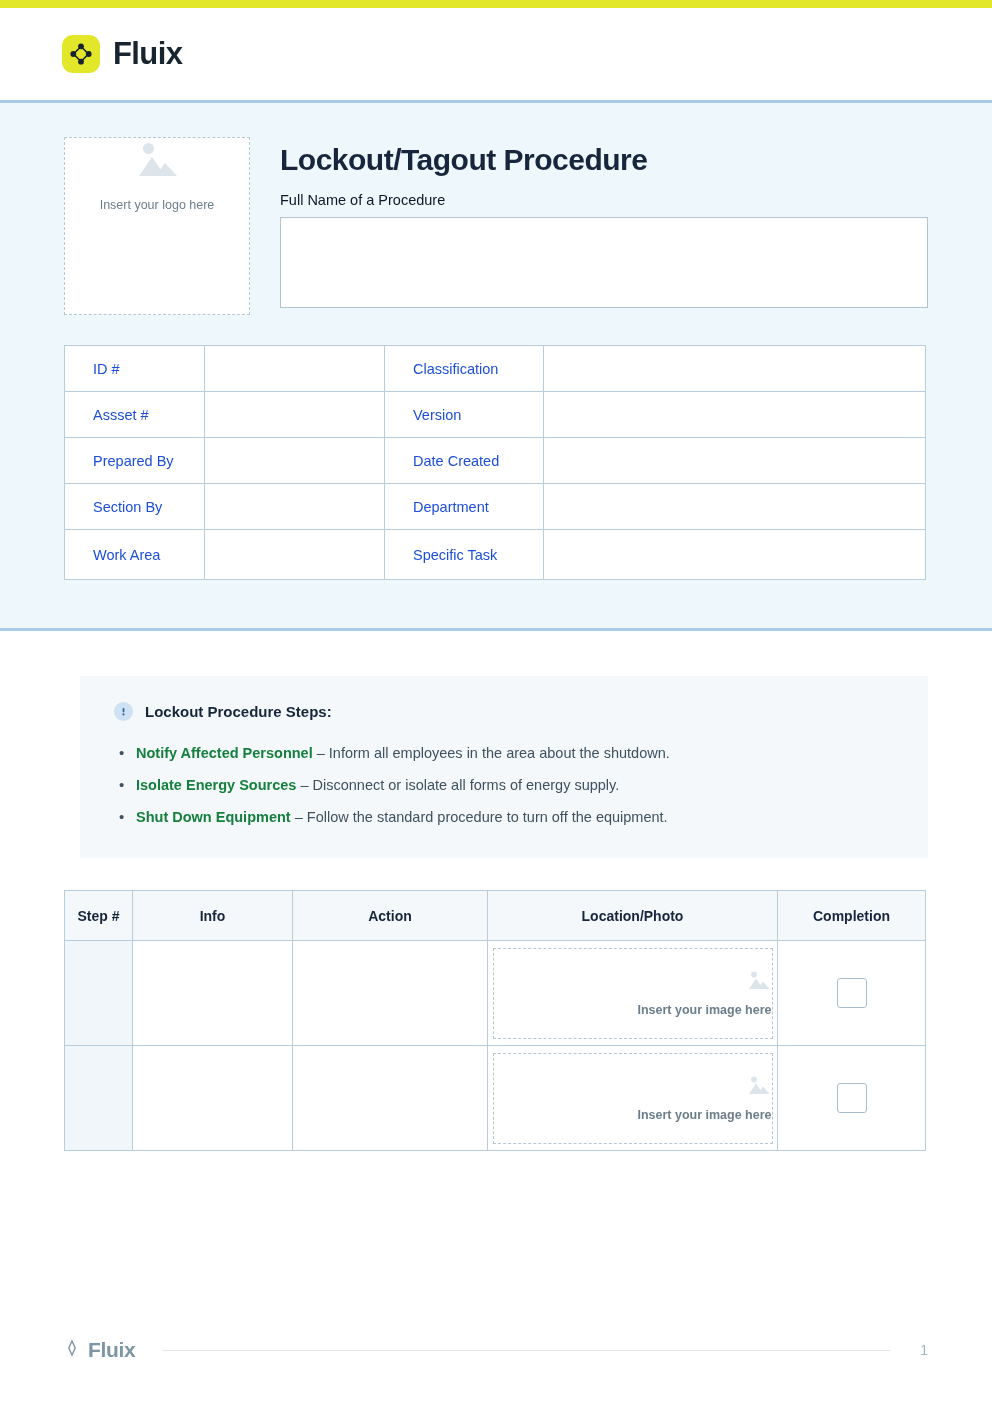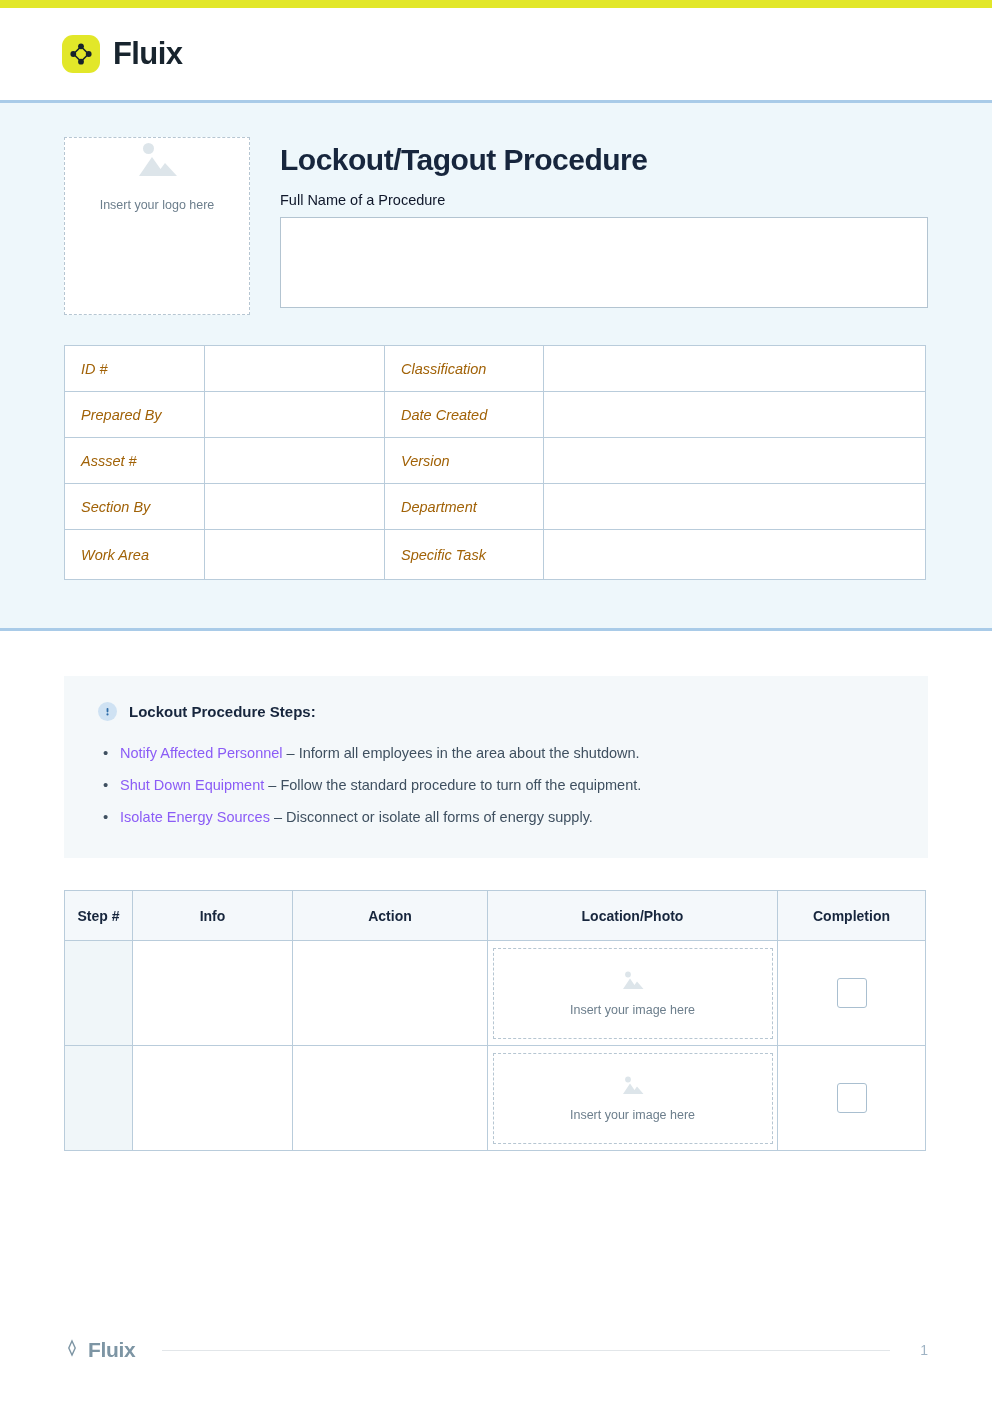--- a/index.html
+++ b/index.html
@@ -72,34 +72,33 @@
   .meta-table {
     margin-top: 30px;
     width: 861px;
     border-collapse: collapse;
     table-layout: fixed;
     background: #ffffff;
   }
   .meta-table td {
     border: 1px solid #b9ccdb;
     height: 46px;
-    padding: 0 16px;
+    padding: 0 28px;
     font-size: 14.5px;
-    color: #a16207;
-    background: #ffffff;
-    font-style: italic;
+    color: #1d4ed8;
+    background: #ffffff;
   }
   .meta-table td.k { width: 140px; }
   .meta-table td.v { width: 180px; }
   .meta-table td.k2 { width: 159px; }
   .meta-table td.v2 { width: 382px; }
   .meta-table tr:last-child td { height: 50px; }
 
   
-  .body-area { padding: 45px 64px 0 64px; }
+  .body-area { padding: 45px 64px 0 64px; margin-left: 16px; }
   .callout {
     background: #f4f8fa;
     padding: 26px 34px 30px 34px;
   }
   .callout-head { display: flex; align-items: center; gap: 12px; margin-bottom: 22px; }
   .info-badge {
     width: 19px; height: 19px; border-radius: 50%;
     background: #cfe2f3; flex: 0 0 19px;
     display:flex; align-items:center; justify-content:center;
   }
@@ -111,21 +110,21 @@
     font-size: 14.5px; color: #3f5060;
     line-height: 1.45;
     margin-bottom: 11px;
   }
   .callout li:last-child { margin-bottom: 0; }
   .callout li::before {
     content: "\2022";
     position: absolute; left: 5px; top: -1px;
     color: #3f5060; font-size: 15px;
   }
-  .callout li b { color: #8b5cf6; font-weight: normal; }
+  .callout li b { color: #15803d; font-weight: bold; }
 
   
   .section-band {
     margin-top: 44px;
     background: #eef7fb;
     border-top: 3px solid #a9cbe8;
     border-bottom: 3px solid #a9cbe8;
     padding: 14px 64px;
   }
   .section-band h2 {
@@ -160,22 +159,23 @@
   th.c-action, td.c-action { width: 195px; }
   th.c-loc, td.c-loc { width: 290px; }
   th.c-done, td.c-done { width: 148px; }
 
   .img-drop {
     margin: 0 auto;
     width: 280px; height: 91px;
     border: 1px dashed #b6c6d2;
     background: #ffffff;
     display: flex; flex-direction: column;
-    align-items: center; justify-content: center;
+    align-items: flex-end; justify-content: center;
     gap: 6px;
+    font-weight: bold;
   }
   .img-drop .ph-label { font-size: 12.5px; color: #6c7e8c; }
 
   .checkbox {
     width: 30px; height: 30px; margin: 0 auto;
     border: 1px solid #a9bfd0;
     border-radius: 3px;
     background: #ffffff;
   }
 
@@ -239,29 +239,29 @@
 
     <table class="meta-table">
       <tbody>
         <tr>
           <td class="k">ID #</td>
           <td class="v"></td>
           <td class="k2">Classification</td>
           <td class="v2"></td>
         </tr>
         <tr>
+          <td class="k">Assset #</td>
+          <td class="v"></td>
+          <td class="k2">Version</td>
+          <td class="v2"></td>
+        </tr>
+        <tr>
           <td class="k">Prepared By</td>
           <td class="v"></td>
           <td class="k2">Date Created</td>
-          <td class="v2"></td>
-        </tr>
-        <tr>
-          <td class="k">Assset #</td>
-          <td class="v"></td>
-          <td class="k2">Version</td>
           <td class="v2"></td>
         </tr>
         <tr>
           <td class="k">Section By</td>
           <td class="v"></td>
           <td class="k2">Department</td>
           <td class="v2"></td>
         </tr>
         <tr>
           <td class="k">Work Area</td>
@@ -282,24 +282,24 @@
             <circle cx="5.5" cy="8.4" r="1.05" fill="#2d6ca8"></circle>
           </svg>
         </span>
         <span class="callout-title">Lockout Procedure Steps:</span>
       </div>
       <ul>
         <li>
           <b>Notify Affected Personnel</b><span> – </span><span>Inform all employees in the area about the shutdown.</span>
         </li>
         <li>
-          <b>Shut Down Equipment</b><span> – </span><span>Follow the standard procedure to turn off the equipment.</span>
+          <b>Isolate Energy Sources</b><span> – </span><span>Disconnect or isolate all forms of energy supply.</span>
         </li>
         <li>
-          <b>Isolate Energy Sources</b><span> – </span><span>Disconnect or isolate all forms of energy supply.</span>
+          <b>Shut Down Equipment</b><span> – </span><span>Follow the standard procedure to turn off the equipment.</span>
         </li>
       </ul>
     </div>
   </div>
 
 
   <div class="items-wrap">
     <table class="items-table">
       <thead>
         <tr>

